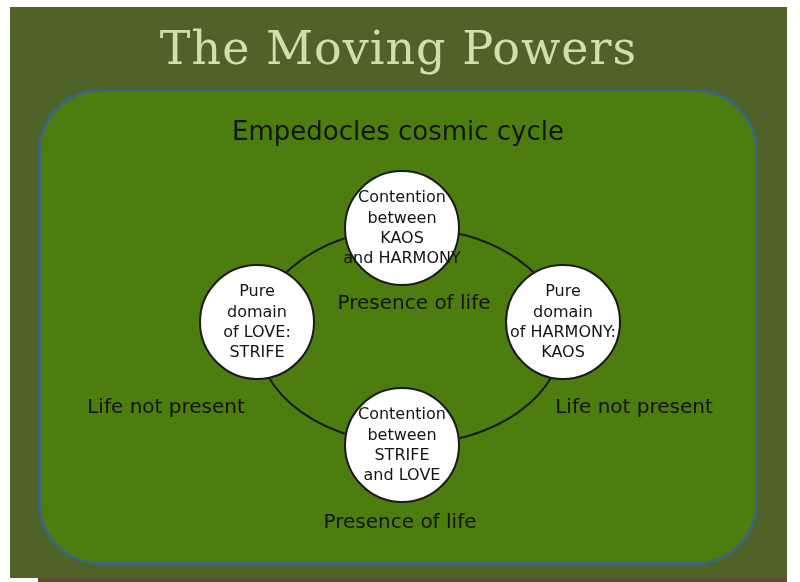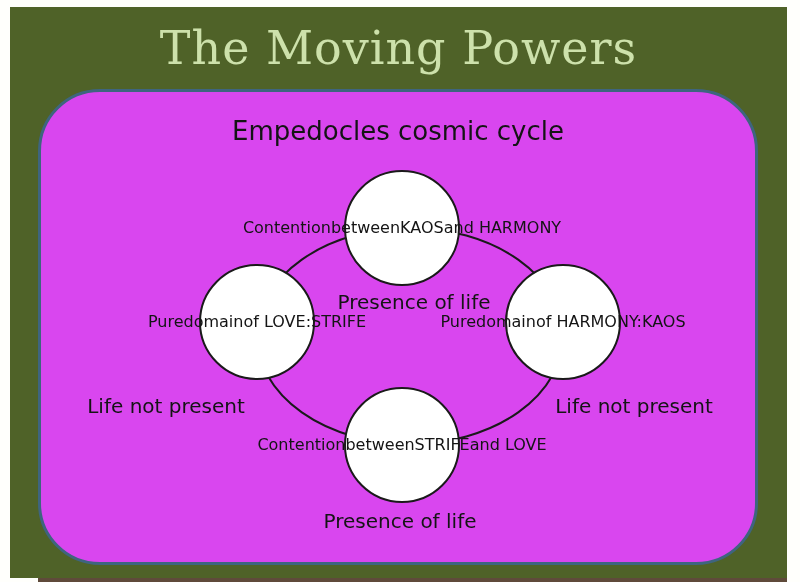--- a/index.html
+++ b/index.html
@@ -15,32 +15,32 @@
     position:absolute; left:38px; top:578px; width:749px; height:4px;
     background:#5f4a3a;
   }
   .title {
     margin:0; position:absolute; top:12px; left:0; width:100%;
     text-align:center; font-family:"DejaVu Serif", serif; font-weight:400;
     font-size:46px; line-height:1.3; color:#cde1ab; letter-spacing:1px;
   }
   .panel {
     position:absolute; left:28px; top:82px; width:720px; height:476px;
-    box-sizing:border-box; background:#d946ef;
+    box-sizing:border-box; background:#4d7c0f;
     border:3px solid #3e657f; border-radius:62px;
   }
   .subtitle {
     position:absolute; top:24px; left:0; width:100%; text-align:center;
     font-size:26px; color:#141414;
   }
   .cycle-svg { position:absolute; left:0; top:0; width:714px; height:470px; }
   .node {
     position:absolute; width:116px; height:116px; box-sizing:border-box;
     background:#ffffff; border:2px solid #1a1a1a; border-radius:50%;
-    display:flex; flex-direction:row; align-items:center; justify-content:center;
+    display:flex; flex-direction:column; align-items:center; justify-content:center;
     text-align:center; font-size:16px; line-height:1.28; color:#141414;
   }
   .node span { display:block; white-space:nowrap; }
   .node-top    { left:303px; top:78px;  }
   .node-left   { left:158px; top:172px; }
   .node-right  { left:464px; top:172px; }
   .node-bottom { left:303px; top:295px; }
   .edge-label {
     position:absolute; transform:translate(-50%,-50%);
     font-size:20px; color:#141414; white-space:nowrap;

